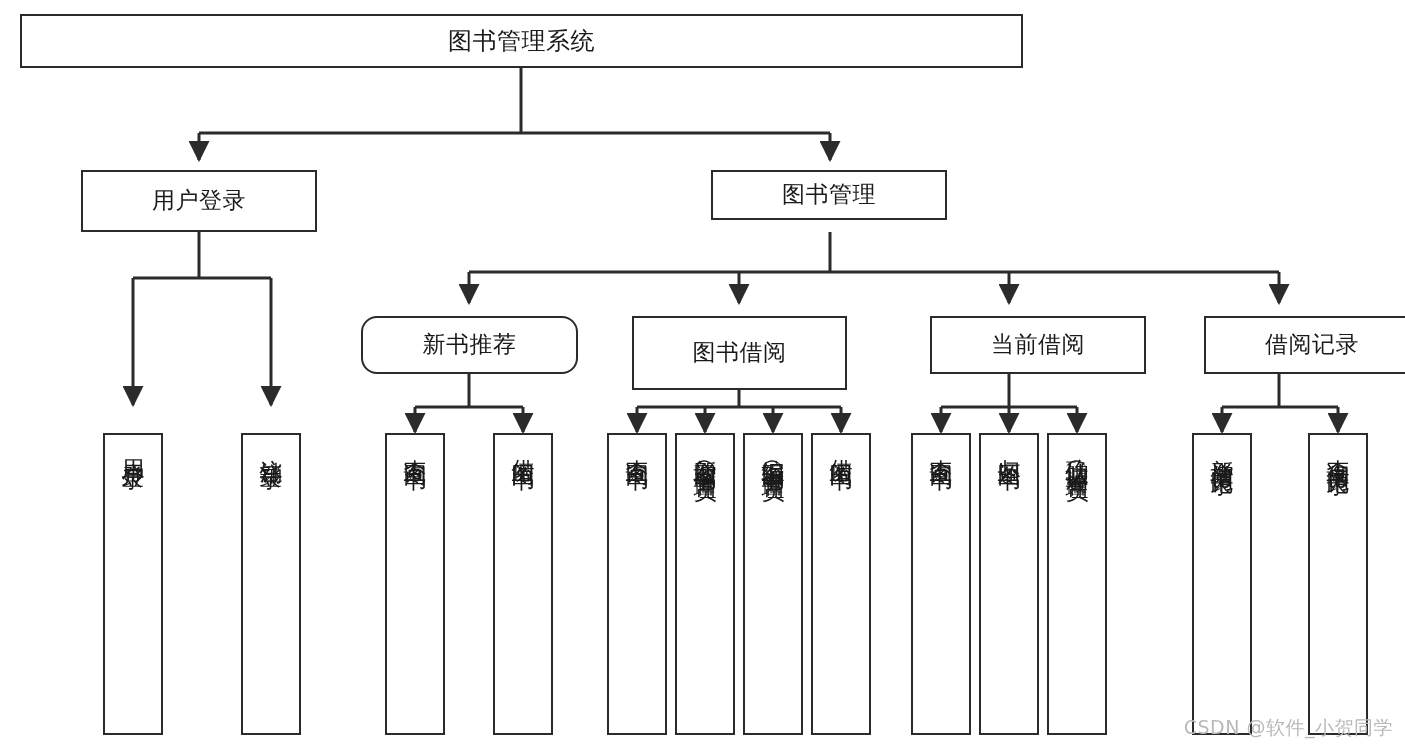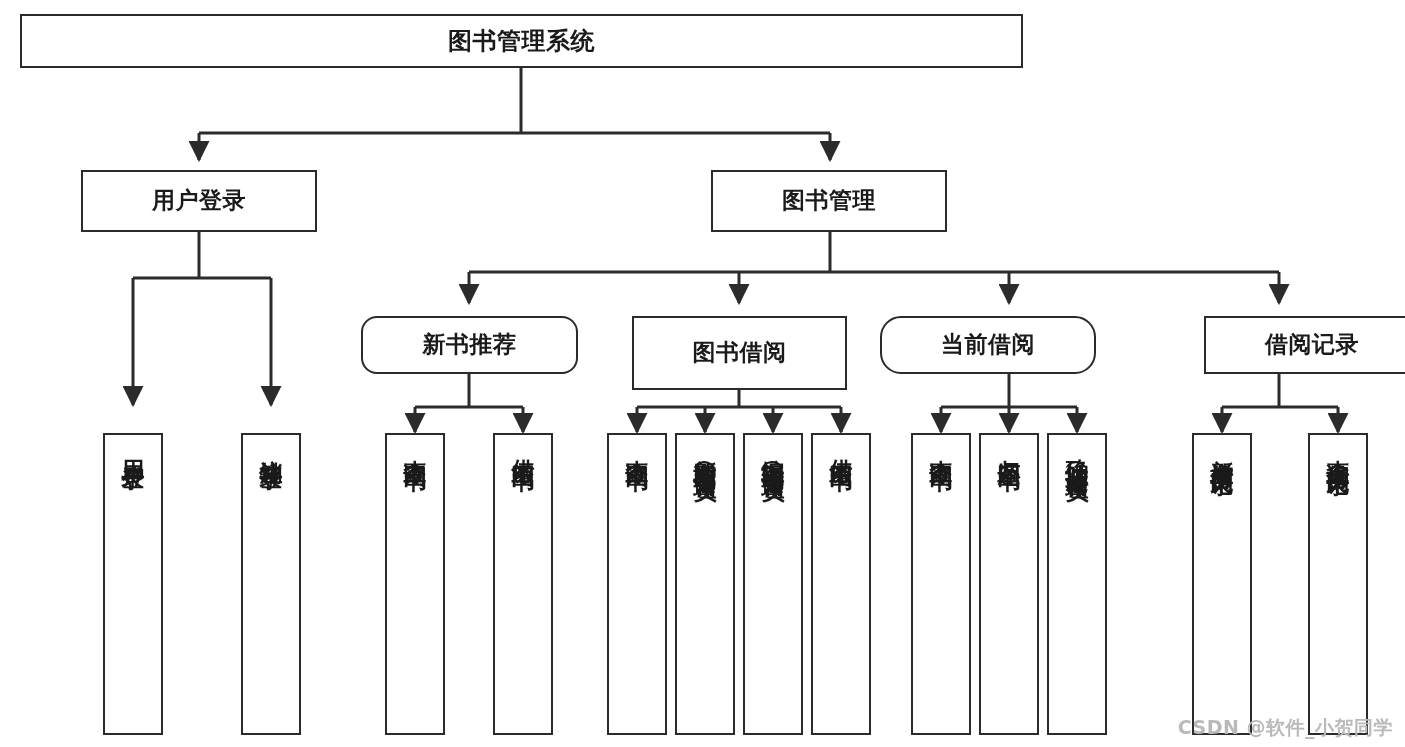--- a/index.html
+++ b/index.html
@@ -10,21 +10,20 @@
   }
   body {
     font-family: "DejaVu Sans", "Liberation Sans", sans-serif;
   }
   #canvas {
     position: relative;
     width: 1405px;
     height: 747px;
     background: #ffffff;
     overflow: hidden;
-    font-weight: bold;
   }
   #diagram-svg {
     position: absolute;
     left: 0;
     top: 0;
     width: 1405px;
     height: 747px;
   }
   .node {
     position: absolute;
@@ -131,31 +130,31 @@
     </g>
   </svg>
 
   <div class="node horizontal root" style="left:20px; top:14px; width:1003px; height:54px;">
     <span class="node-label">图书管理系统</span>
   </div>
 
   <div class="node horizontal" style="left:81px; top:170px; width:236px; height:62px;">
     <span class="node-label">用户登录</span>
   </div>
-  <div class="node horizontal" style="left:711px; top:170px; width:236px; height:62px;">
+  <div class="node horizontal" style="left:711px; top:170px; width:236px; height:50px;">
     <span class="node-label">图书管理</span>
   </div>
 
   <div class="node horizontal" style="left:361px; top:316px; width:217px; height:58px;border-radius:16px;">
     <span class="node-label">新书推荐</span>
   </div>
   <div class="node horizontal" style="left:632px; top:316px; width:215px; height:74px;">
     <span class="node-label">图书借阅</span>
   </div>
-  <div class="node horizontal" style="left:880px; top:316px; width:216px; height:58px;border-radius:21px;">
+  <div class="node horizontal" style="left:930px; top:316px; width:216px; height:58px;">
     <span class="node-label">当前借阅</span>
   </div>
   <div class="node horizontal" style="left:1204px; top:316px; width:216px; height:58px;">
     <span class="node-label">借阅记录</span>
   </div>
 
   <div class="node vertical" style="left:103px; top:433px; width:60px; height:302px;">
     <span class="node-label">用户登录</span>
   </div>
   <div class="node vertical" style="left:241px; top:433px; width:60px; height:302px;">

